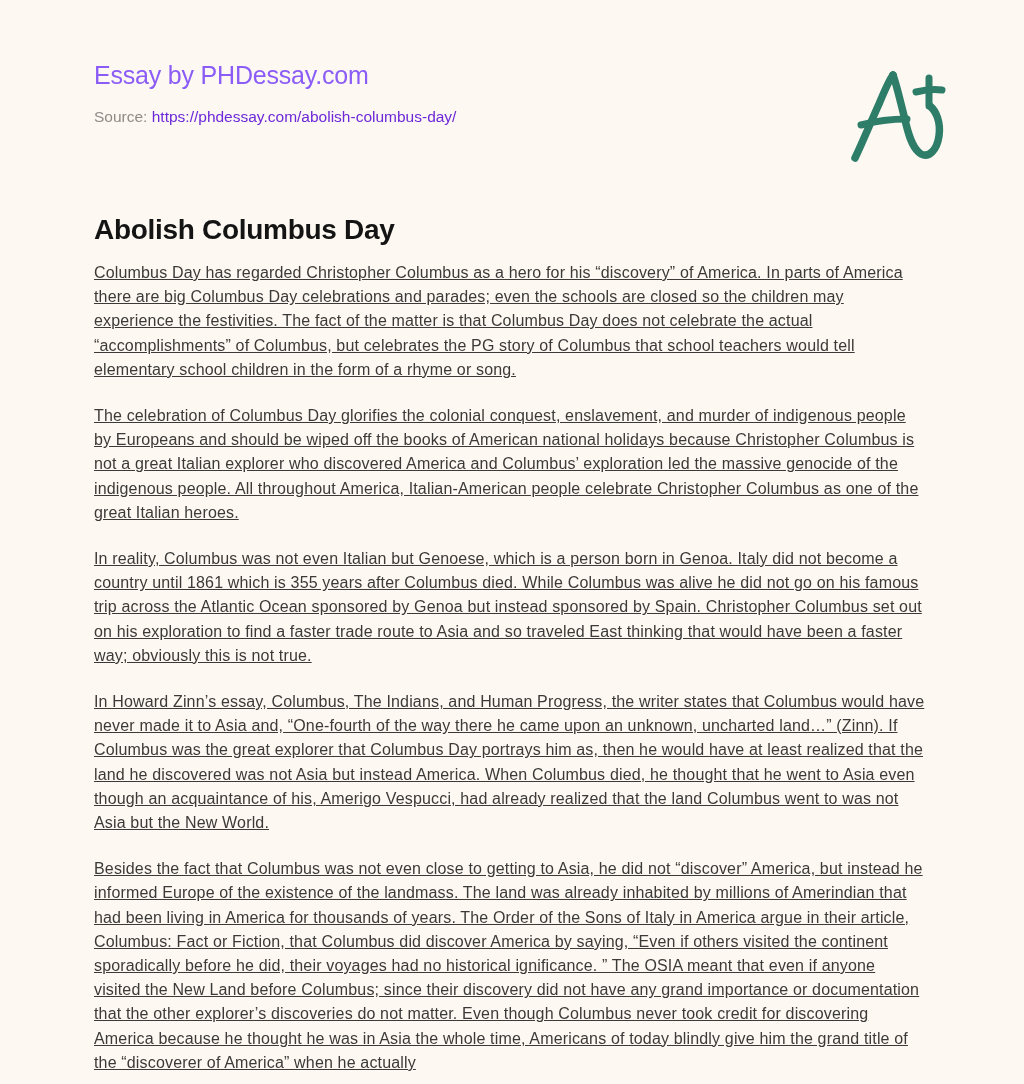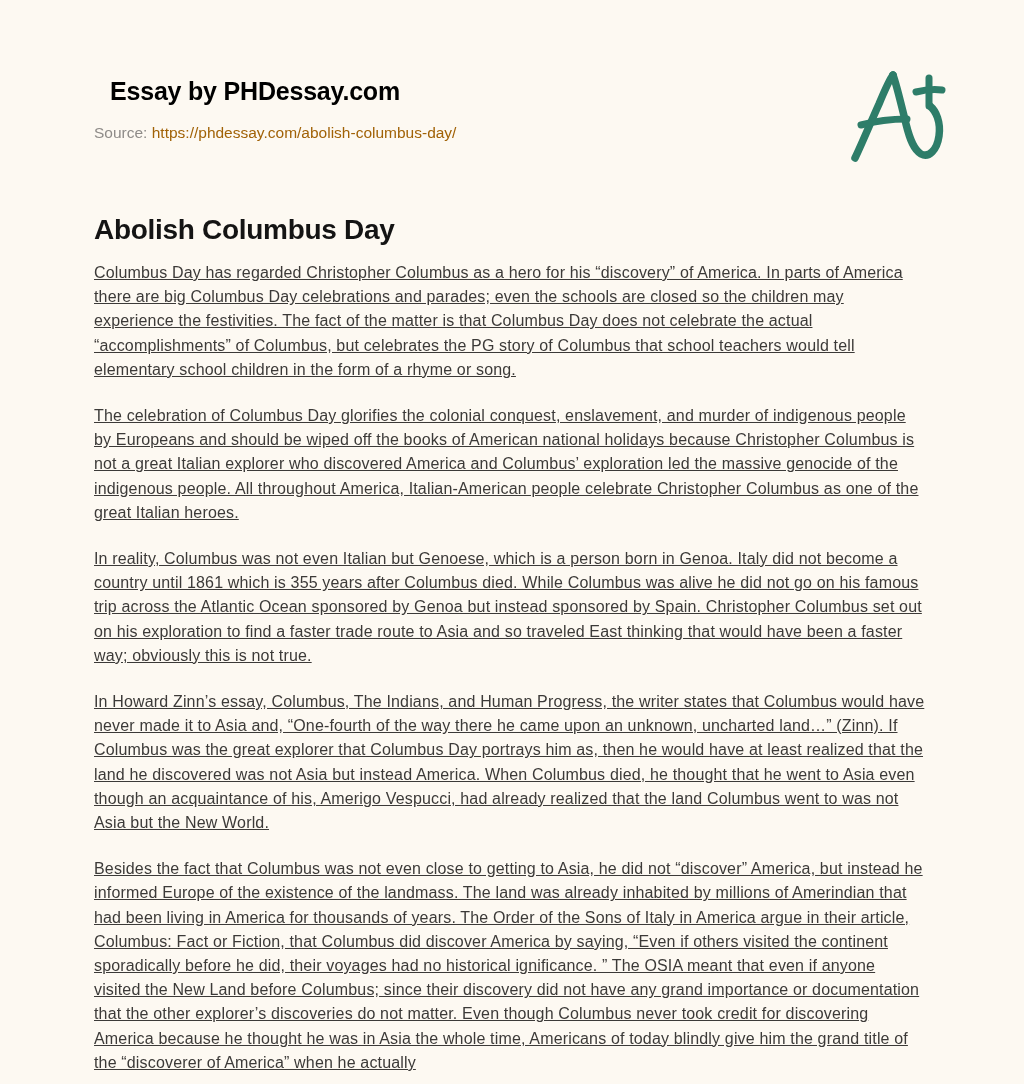--- a/index.html
+++ b/index.html
@@ -27,43 +27,43 @@
   .header {
     position: absolute;
     left: 94px;
     top: 62px;
     width: 836px;
     height: 110px;
   }
 
   .brand-title {
     font-size: 25px;
-    font-weight: bold;
-    color: #000000;
+    font-weight: normal;
+    color: #8b5cf6;
     letter-spacing: -0.2px;
     line-height: 1.1;
-    margin: 16px;
+    margin: 0;
     padding: 0;
   }
 
   .source-line {
     margin-top: 18px;
     font-size: 15.5px;
     line-height: 1.2;
     color: #8E8B88;
     white-space: nowrap;
   }
 
   .source-label {
     color: #8E8B88;
     text-align: right;
   }
 
   .source-link {
-    color: #a16207;
+    color: #6d28d9;
     text-decoration: none;
   }
 
   
   .logo {
     position: absolute;
     right: 74px;
     top: 66px;
     width: 104px;
     height: 100px;

